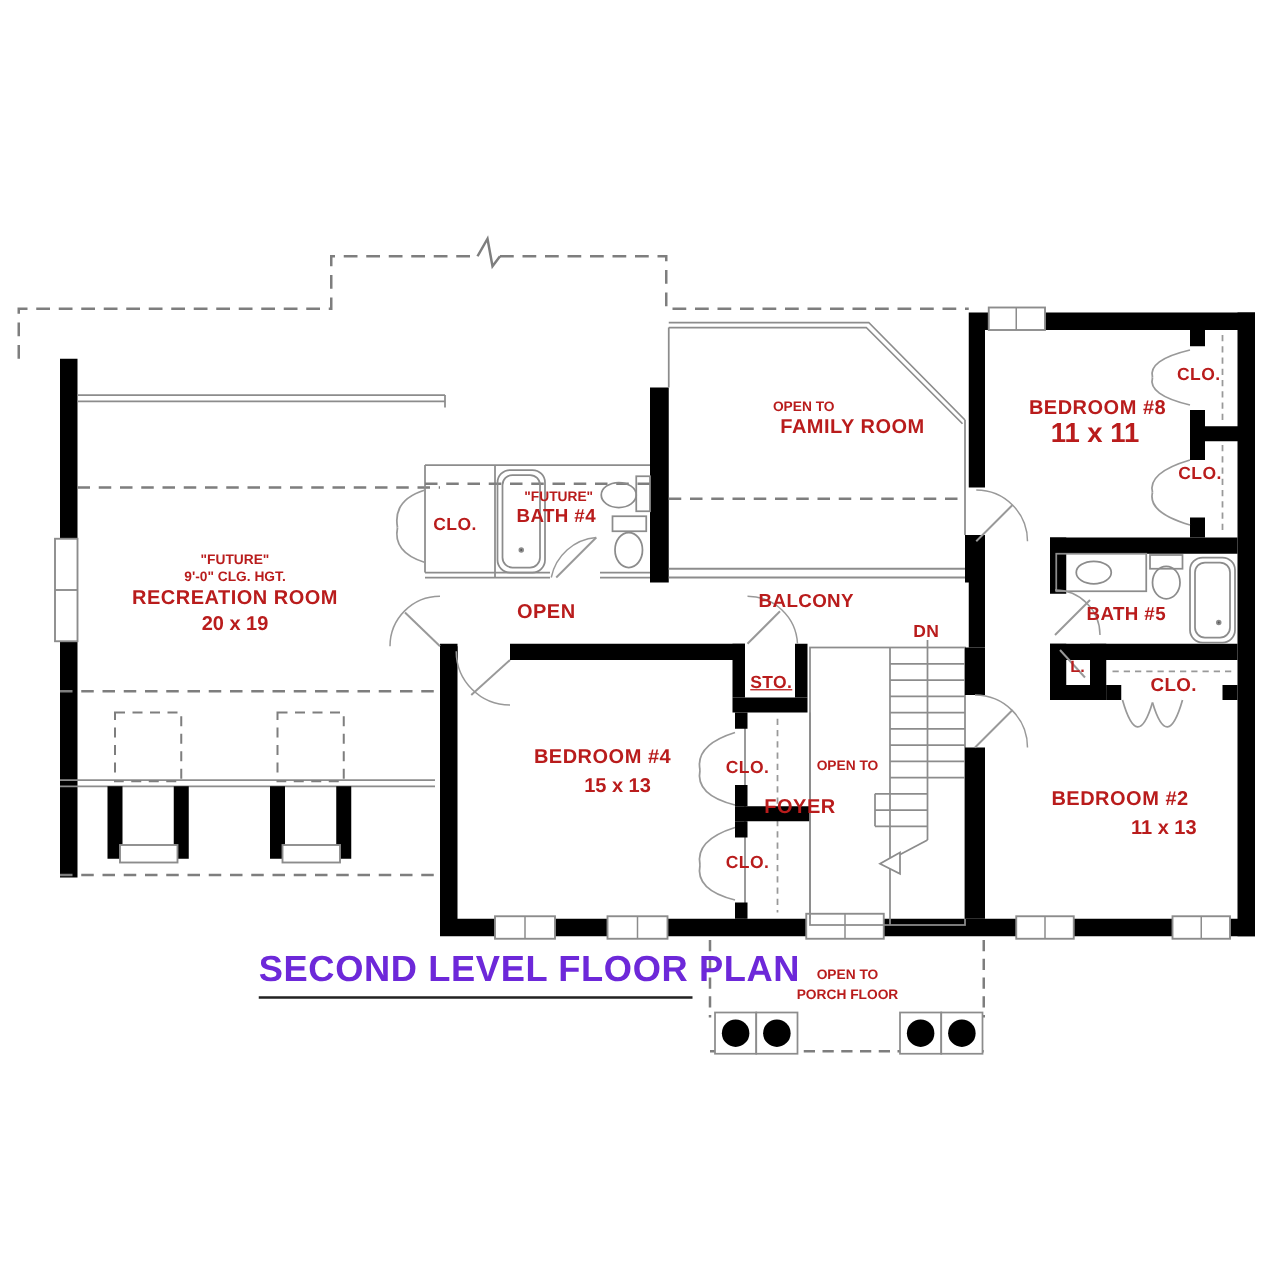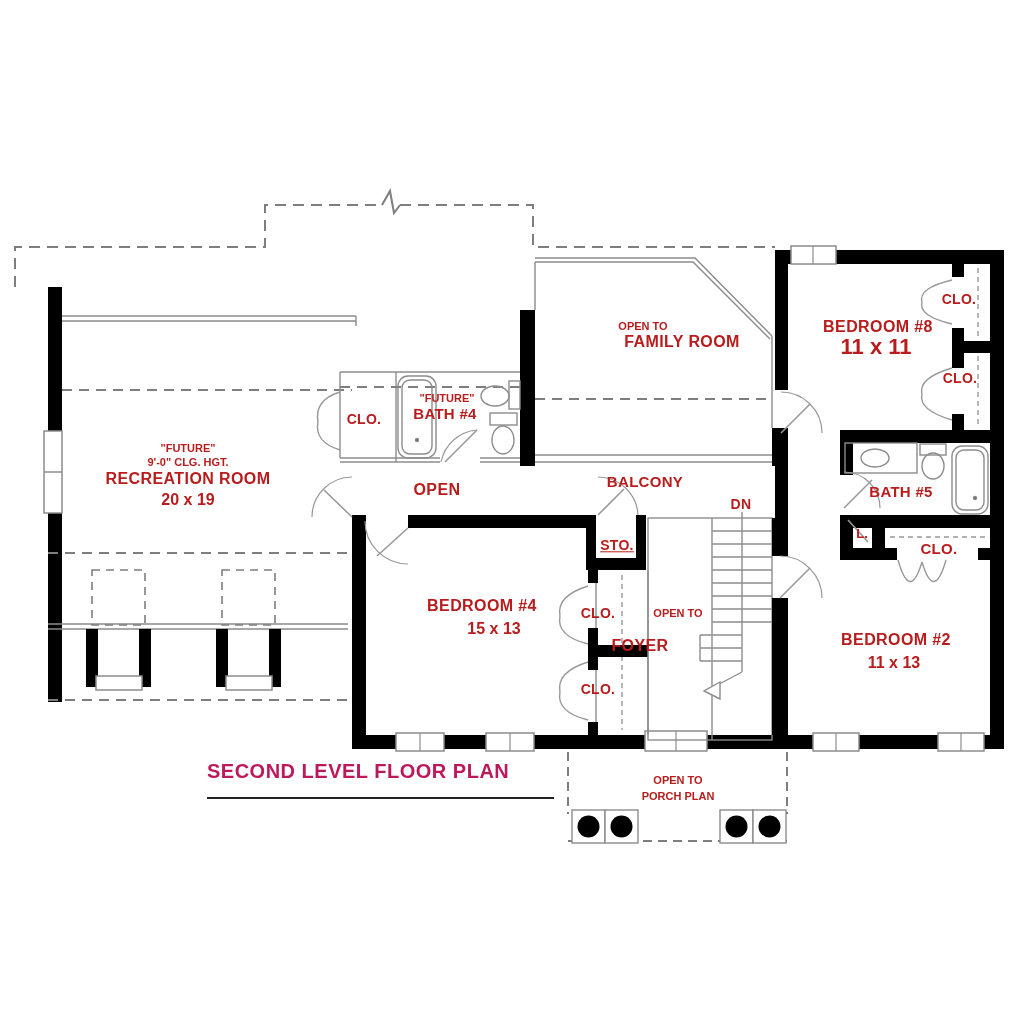--- a/index.html
+++ b/index.html
@@ -8,22 +8,22 @@
   svg{position:absolute;left:0;top:0;}
   .lbl{position:absolute;transform:translate(-50%,-50%);color:#b91c1c;
        font-weight:bold;white-space:nowrap;text-align:left;line-height:1.1;}
   .t11{font-size:11px;}
   .t13{font-size:13px;}
   .t14{font-size:14px;letter-spacing:.3px;}
   .t15{font-size:15px;letter-spacing:.3px;}
   .t16{font-size:16px;letter-spacing:.4px;}
   .t19{font-size:22px;}
   .t20{font-size:16px;}
-  .title{position:absolute;left:207px;top:760px;font-size:20px;font-weight:bold;
-         color:#be185d;letter-spacing:.5px;}
+  .title{position:absolute;left:207px;top:760px;font-size:29px;font-weight:bold;
+         color:#6d28d9;letter-spacing:.5px;}
   .title-underline{position:absolute;left:207px;top:797px;width:347px;height:2px;background:#222;}
 </style>
 </head>
 <body>
 
 <div id="plan">
 
 <svg width="1024" height="1024" viewBox="0 0 1024 1024">
 
   <g stroke="#7e7e7e" stroke-width="2" fill="none" stroke-dasharray="11,7">
@@ -307,21 +307,21 @@
 <div class="lbl t14" style="left:598px;top:614px;">CLO.</div>
 <div class="lbl t14" style="left:598px;top:690px;">CLO.</div>
 
 <div class="lbl t11" style="left:678px;top:613px;">OPEN TO</div>
 <div class="lbl t16" style="left:640px;top:630px;margin-top:16px;">FOYER</div>
 
 <div class="lbl t16" style="left:482px;top:606px;">BEDROOM #4</div>
 <div class="lbl t20" style="left:480px;top:629px;margin-left:14px;">15 x 13</div>
 
 <div class="lbl t16" style="left:896px;top:640px;">BEDROOM #2</div>
-<div class="lbl t20" style="left:894px;top:663px;">11 x 13</div>
+<div class="lbl t20" style="left:931px;top:663px;">11 x 13</div>
 
 <div class="lbl t11" style="left:678px;top:780px;">OPEN TO</div>
-<div class="lbl t11" style="left:678px;top:796px;">PORCH PLAN</div>
+<div class="lbl t11" style="left:678px;top:796px;">PORCH FLOOR</div>
 
 <div class="title">SECOND LEVEL FLOOR PLAN</div>
 <div class="title-underline"></div>
 
 </div>
 
 </body></html>

